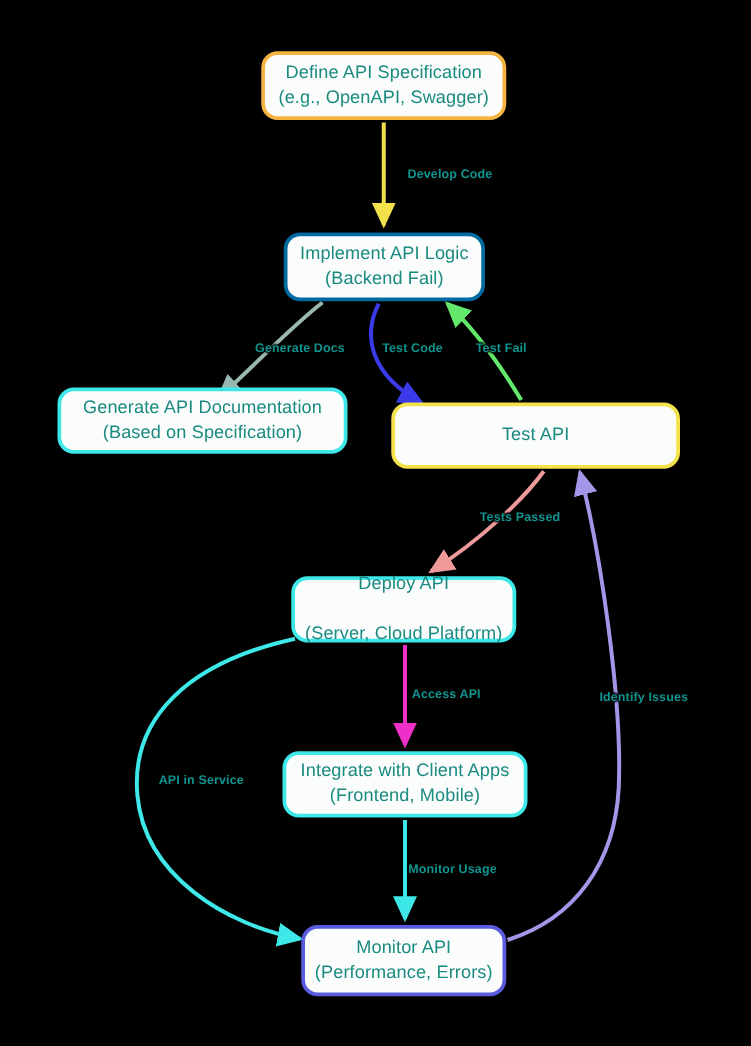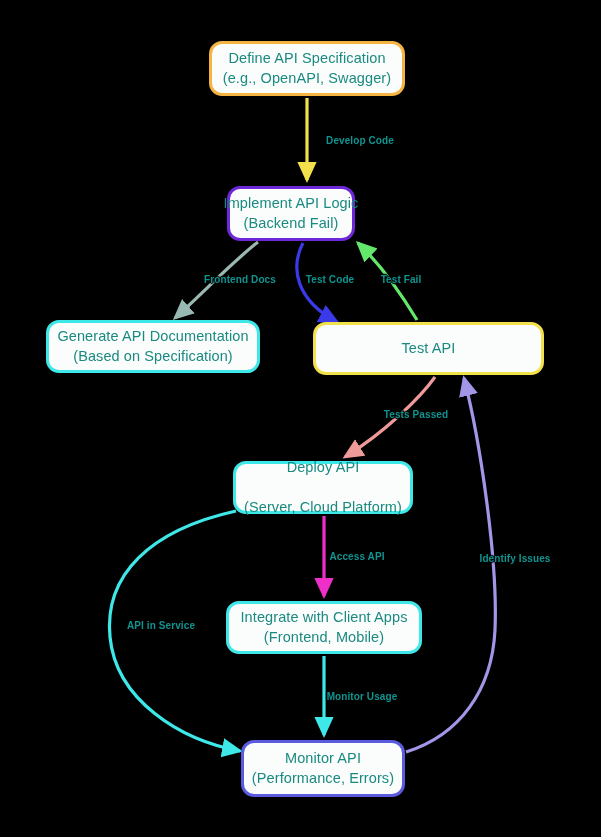--- a/index.html
+++ b/index.html
@@ -114,26 +114,26 @@
     <path d="M406,752 C460,735 492,690 495,630 C498,560 480,440 464,378" fill="none" stroke="#a396e8" stroke-width="3.2" marker-end="url(#ah-issues)"></path>
   </svg>
 
   <div id="node-layer">
 
     <div class="node" style="left:209px; top:41px; width:196px; height:55px; border:3px solid #f5b342;">
       <span class="ln">Define API Specification</span>
       <span class="ln">(e.g., OpenAPI, Swagger)</span>
     </div>
 
-    <div class="node" style="left:227px; top:186px; width:128px; height:55px; border:3px solid #6d28d9;">
+    <div class="node" style="left:227px; top:186px; width:161px; height:55px; border:3px solid #0369a1;">
       <span class="ln">Implement API Logic</span>
       <span class="ln">(Backend Fail)</span>
     </div>
 
-    <div class="node" style="left:46px; top:320px; width:214px; height:53px; border:3px solid #3ee8e8;">
+    <div class="node" style="left:46px; top:310px; width:232px; height:53px; border:3px solid #3ee8e8;">
       <span class="ln">Generate API Documentation</span>
       <span class="ln">(Based on Specification)</span>
     </div>
 
     <div class="node" style="left:313px; top:322px; width:231px; height:53px; border:3px solid #f2e14a;gap:24px;">
       <span class="ln">Test API</span>
     </div>
 
     <div class="node" style="left:233px; top:461px; width:180px; height:53px; border:3px solid #3ee8e8;gap:20px;">
       <span class="ln">Deploy API</span>
@@ -144,21 +144,21 @@
       <span class="ln">Integrate with Client Apps</span>
       <span class="ln">(Frontend, Mobile)</span>
     </div>
 
     <div class="node" style="left:241px; top:740px; width:164px; height:57px; border:3px solid #5b5be0;">
       <span class="ln">Monitor API</span>
       <span class="ln">(Performance, Errors)</span>
     </div>
 
     <div class="edge-label" style="left:348px; top:140px;padding-left:24px;">Develop Code</div>
-    <div class="edge-label" style="left:240px; top:279px;">Frontend Docs</div>
+    <div class="edge-label" style="left:240px; top:279px;">Generate Docs</div>
     <div class="edge-label" style="left:330px; top:279px;">Test Code</div>
     <div class="edge-label" style="left:401px; top:279px;">Test Fail</div>
     <div class="edge-label" style="left:416px; top:414px;">Tests Passed</div>
     <div class="edge-label" style="left:357px; top:556px;">Access API</div>
     <div class="edge-label" style="left:362px; top:696px;">Monitor Usage</div>
     <div class="edge-label" style="left:161px; top:625px;">API in Service</div>
     <div class="edge-label" style="left:515px; top:558px;">Identify Issues</div>
 
   </div>
 </div>

